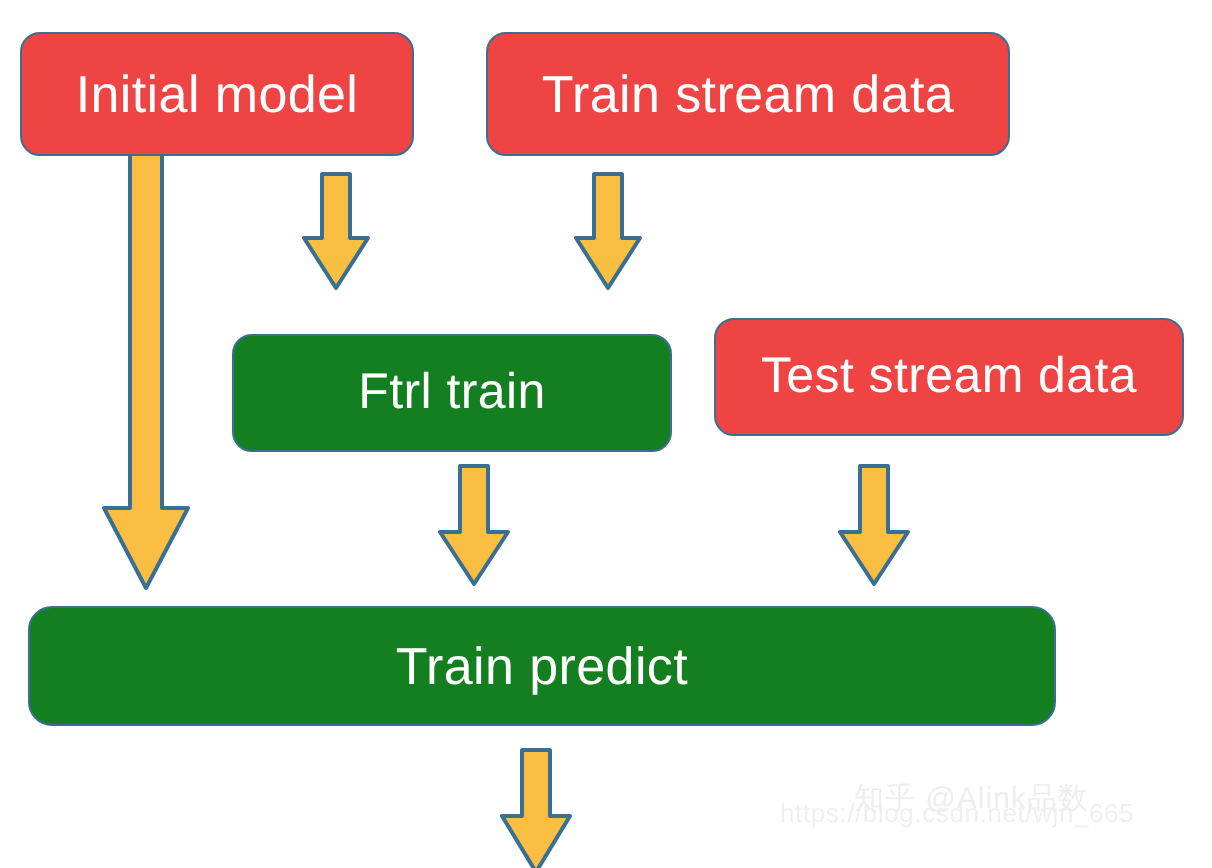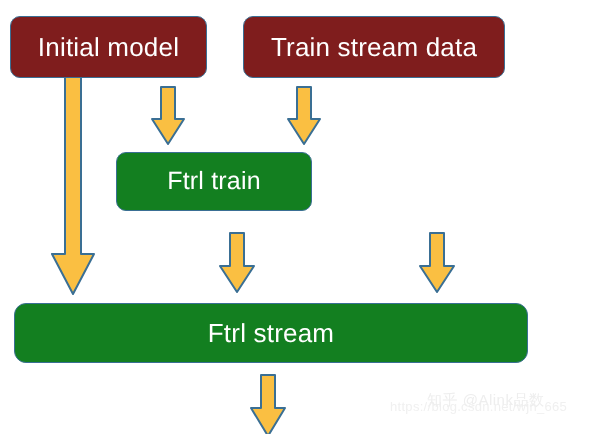--- a/index.html
+++ b/index.html
@@ -26,38 +26,38 @@
     border: 1px solid #3a6f94;
     display: flex;
     align-items: center;
     justify-content: center;
     color: #ffffff;
     font-weight: 400;
     letter-spacing: 0.2px;
     text-rendering: geometricPrecision;
     -webkit-font-smoothing: antialiased;
   }
-  .node.blue  { background: #7f1d1d; }
+  .node.blue  { background: #ef4444; }
   .node.green { background: #137f20; }
 
   .node-label {
     display: block;
     line-height: 1;
     white-space: nowrap;
   }
 
   
   #node-initial-model {
     left: 10px;  top: 16px;  width: 197px; height: 62px;
   }
   #node-train-stream {
     left: 243px; top: 16px;  width: 262px; height: 62px;
   }
   #node-ftrl-train {
-    left: 116px; top: 152px; width: 196px; height: 59px;
+    left: 116px; top: 167px; width: 220px; height: 59px;
   }
   #node-test-stream {
     left: 357px; top: 159px; width: 235px; height: 59px;
   }
   #node-ftrl-predict {
     left: 14px;  top: 303px; width: 514px; height: 60px;
     border-radius: 12px;
   }
 
   .arrow {
@@ -120,22 +120,25 @@
   </div>
 
   <div class="node blue" id="node-train-stream">
     <span class="node-label" style="font-size:26px;text-align:right;">Train stream data</span>
   </div>
 
   <div class="node green" id="node-ftrl-train">
     <span class="node-label" style="font-size:25px;">Ftrl train</span>
   </div>
 
+  <div class="node blue" id="node-test-stream">
+    <span class="node-label" style="font-size:25px;">Test stream data</span>
+  </div>
 
   <div class="node green" id="node-ftrl-predict">
-    <span class="node-label" style="font-size:26px;">Ftrl stream</span>
+    <span class="node-label" style="font-size:26px;">Train predict</span>
   </div>
 
   <div class="wm" id="watermark-csdn">https://blog.csdn.net/wjn_665</div>
 
   <div class="wm" id="watermark-zhihu">知乎 @Alink品数</div>
 
 </div>
 
 </body></html>

